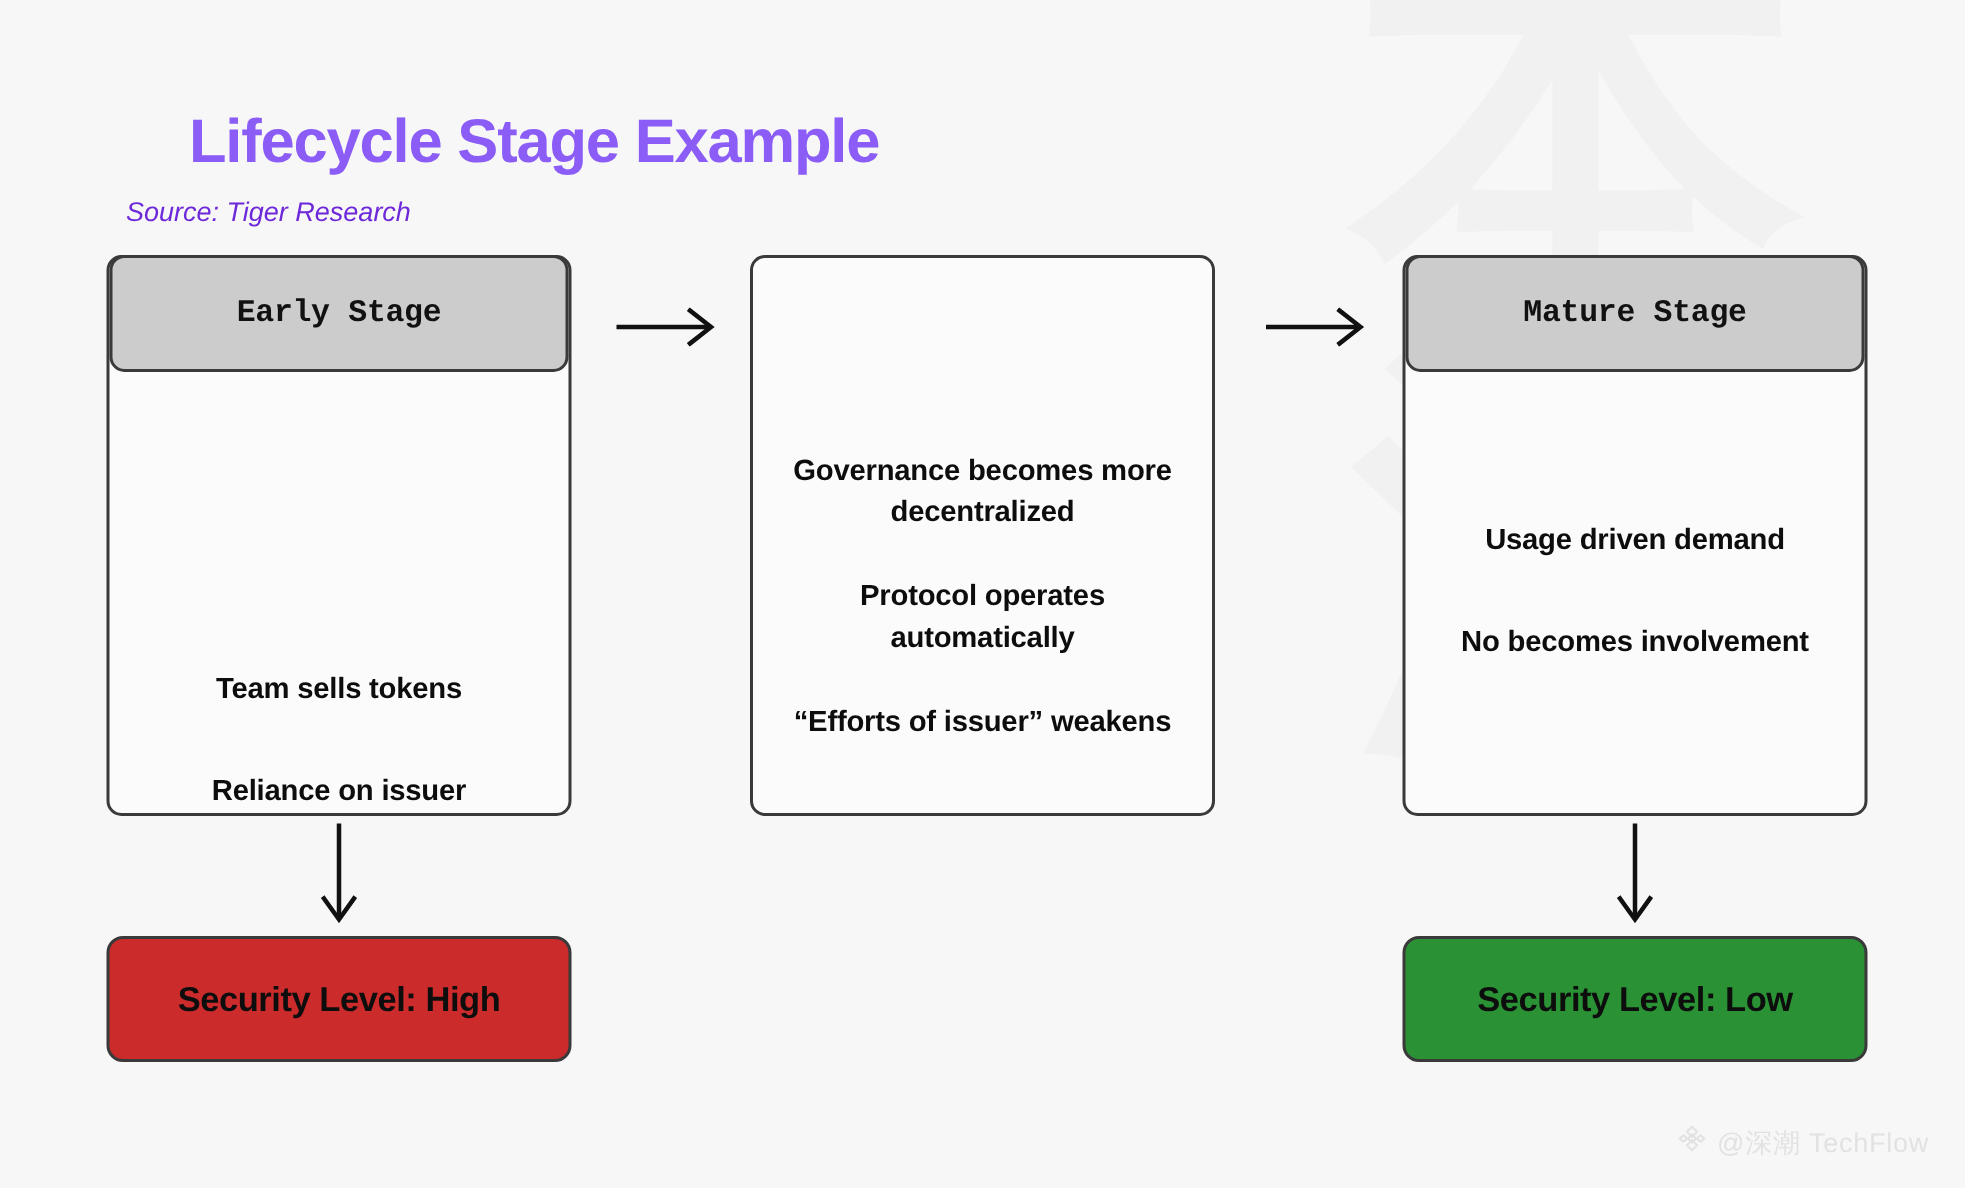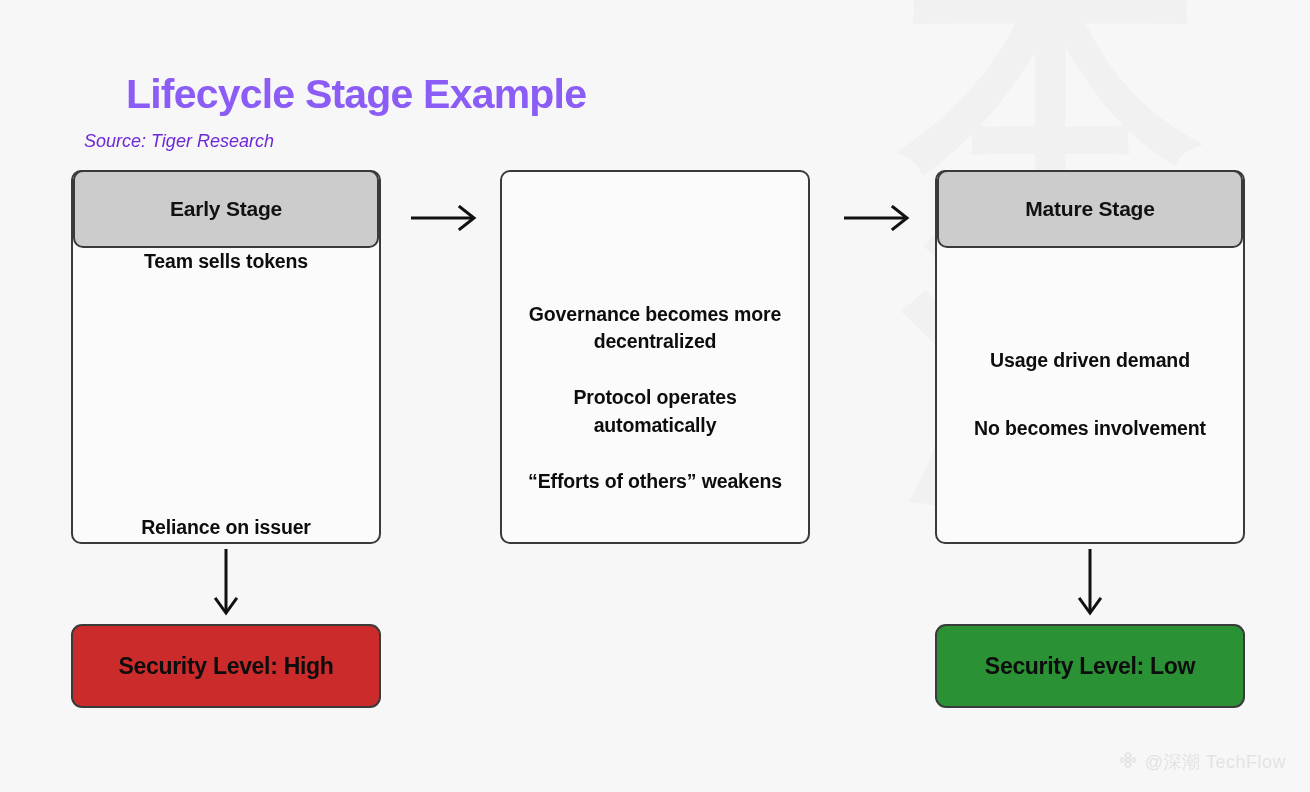--- a/index.html
+++ b/index.html
@@ -97,20 +97,21 @@
     border-radius: 10px;
     display: flex;
     align-items: center;
     justify-content: center;
   }
   .card-header-label {
     font-size: 21px;
     font-weight: bold;
     color: #111111;
     letter-spacing: -0.2px;
+    font-family: Liberation Mono, monospace;
   }
 
   .card-items {
     position: absolute;
     left: 0;
     top: 78px;
     width: 100%;
     height: 294px;
     display: flex;
     flex-direction: column;
@@ -121,21 +122,21 @@
   }
   .card-item {
     font-size: 19.5px;
     font-weight: bold;
     color: #0d0d0d;
     text-align: center;
     line-height: 1.42;
     letter-spacing: -0.15px;
   }
   
-  .col-1 .card-items { justify-content: space-between; gap: 28px; border-radius: 11px; }
+  .col-1 .card-items { justify-content: flex-end; gap: 41px; border-radius: 11px; }
   .col-2 .card-items { justify-content: center; gap: 28px; padding-top: 6px; }
   .col-3 .card-items { justify-content: center; gap: 40px; }
 
   
   .h-arrow {
     position: absolute;
     top: 205px;
     width: 70px;
     height: 26px;
   }
@@ -218,21 +219,21 @@
       <line x1="1" y1="13" x2="62" y2="13" stroke="#111111" stroke-width="3"></line>
       <polyline points="50,2 64,13 50,24" fill="none" stroke="#111111" stroke-width="3" stroke-linecap="square" stroke-linejoin="miter"></polyline>
     </svg>
   </div>
 
   <div class="stage-card col-2">
     <div class="card-body"></div>
     <div class="card-items">
       <div class="card-item">Governance becomes more decentralized</div>
       <div class="card-item">Protocol operates automatically</div>
-      <div class="card-item">“Efforts of others” weakens</div>
+      <div class="card-item">“Efforts of issuer” weakens</div>
     </div>
   </div>
 
   <div class="h-arrow gap-2">
     <svg width="70" height="26" viewBox="0 0 70 26" aria-hidden="true">
       <line x1="1" y1="13" x2="62" y2="13" stroke="#111111" stroke-width="3"></line>
       <polyline points="50,2 64,13 50,24" fill="none" stroke="#111111" stroke-width="3" stroke-linecap="square" stroke-linejoin="miter"></polyline>
     </svg>
   </div>
 

